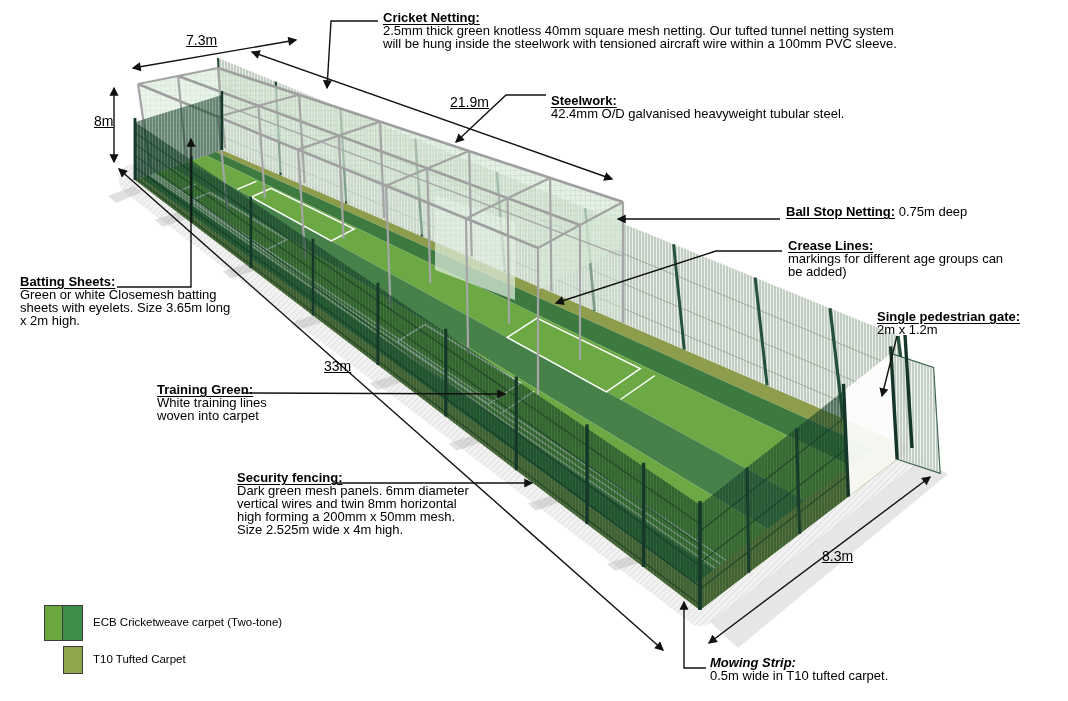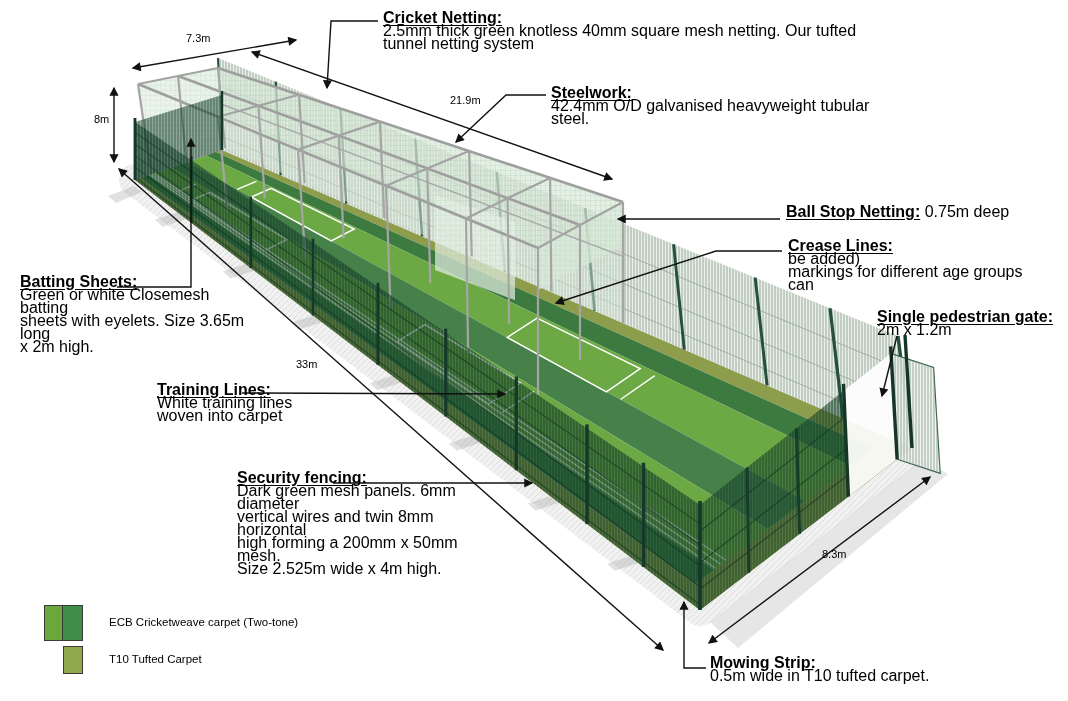--- a/index.html
+++ b/index.html
@@ -1,23 +1,23 @@
 <!DOCTYPE html>
 <html><head>
 <meta charset="utf-8">
 <style>
   html,body{margin:0;padding:0;background:#fff;}
   body{width:1068px;height:701px;position:relative;overflow:hidden;
        font-family:"Liberation Sans",sans-serif;color:#000;}
   #scene{position:absolute;left:0;top:0;}
-  .co{position:absolute;font-size:16px;line-height:13px;}
+  .co{position:absolute;font-size:13px;line-height:13px;}
   .co .t{font-weight:bold;text-decoration:underline;text-underline-offset:2px;}
-  .co.nounder .t{text-decoration:none;}
-  .dim{position:absolute;font-size:11px;}
-  .legend-label{position:absolute;font-size:11.5px;margin-left:16px;}
+  .co.nounder .t{text-decoration:none;font-style:italic;}
+  .dim{position:absolute;font-size:14px;text-decoration:underline;}
+  .legend-label{position:absolute;font-size:11.5px;}
   .sw{position:absolute;border:1px solid #3a3a3a;box-sizing:border-box;}
   .sw-light{background:#6aa83e;}
   .sw-dark{background:#3e8e4a;border-left:none;}
   .sw-olive{background:#8fa84b;}
 </style>
 </head>
 <body>
 
 <svg id="scene" width="1068" height="701" viewBox="0 0 1068 701">
     <defs>
@@ -193,72 +193,73 @@
       <line x1="114" y1="88" x2="114" y2="162" stroke="#111" stroke-width="1.4" marker-start="url(#arr)" marker-end="url(#arr)"></line>
       <line x1="252" y1="52" x2="612" y2="179" stroke="#111" stroke-width="1.4" marker-start="url(#arr)" marker-end="url(#arr)"></line>
       <line x1="119" y1="169" x2="663" y2="650" stroke="#111" stroke-width="1.4" marker-start="url(#arr)" marker-end="url(#arr)"></line>
       <line x1="709" y1="643" x2="930" y2="477" stroke="#111" stroke-width="1.4" marker-start="url(#arr)" marker-end="url(#arr)"></line>
     </g>
   </svg>
 
 <div class="co" style="left:383px;top:11px;width:520px">
   <div class="t">Cricket Netting:</div>
   <div>2.5mm thick green knotless 40mm square mesh netting. Our tufted tunnel netting system</div>
-</div>
-
-<div class="co" style="left:551px;top:86px;width:330px">
+  <div>will be hung inside the steelwork with tensioned aircraft wire within a 100mm PVC sleeve.</div>
+</div>
+
+<div class="co" style="left:551px;top:94px;width:330px">
   <div class="t">Steelwork:</div>
   <div>42.4mm O/D galvanised heavyweight tubular steel.</div>
 </div>
 
 <div class="co" style="left:786px;top:205px;width:280px">
   <span class="t">Ball Stop Netting:</span><span> 0.75m deep</span>
 </div>
 
 <div class="co" style="left:788px;top:239px;width:240px">
   <div class="t">Crease Lines:</div>
+  <div>markings for different age groups can</div>
   <div>be added)</div>
-  <div>markings for different age groups can</div>
 </div>
 
 <div class="co" style="left:877px;top:310px;width:190px">
   <div class="t">Single pedestrian gate:</div>
   <div>2m x 1.2m</div>
 </div>
 
 <div class="co" style="left:20px;top:275px;width:230px">
   <div class="t">Batting Sheets:</div>
   <div>Green or white Closemesh batting</div>
   <div>sheets with eyelets. Size 3.65m long</div>
   <div>x 2m high.</div>
 </div>
 
 <div class="co" style="left:157px;top:383px;width:170px">
-  <div class="t">Training Lines:</div>
+  <div class="t">Training Green:</div>
   <div>White training lines</div>
   <div>woven into carpet</div>
 </div>
 
 <div class="co" style="left:237px;top:471px;width:245px">
   <div class="t">Security fencing:</div>
   <div>Dark green mesh panels. 6mm diameter</div>
   <div>vertical wires and twin 8mm horizontal</div>
   <div>high forming a 200mm x 50mm mesh.</div>
   <div>Size 2.525m wide x 4m high.</div>
 </div>
 
 <div class="co nounder" style="left:710px;top:656px;width:240px">
   <div class="t">Mowing Strip:</div>
   <div>0.5m wide in T10 tufted carpet.</div>
 </div>
 
 <div class="dim" style="left:186px;top:32px">7.3m</div>
 <div class="dim" style="left:94px;top:113px">8m</div>
 <div class="dim" style="left:450px;top:94px">21.9m</div>
-<div class="dim" style="left:296px;top:358px">33m</div>
+<div class="dim" style="left:324px;top:358px">33m</div>
 <div class="dim" style="left:822px;top:548px">8.3m</div>
 
 <div>
   <div class="sw sw-light" style="left:44px;top:605px;width:19px;height:36px"></div>
   <div class="sw sw-dark" style="left:63px;top:605px;width:20px;height:36px"></div>
   <div class="legend-label" style="left:93px;top:616px">ECB Cricketweave carpet (Two-tone)</div>
   <div class="sw sw-olive" style="left:63px;top:646px;width:20px;height:28px"></div>
   <div class="legend-label" style="left:93px;top:653px">T10 Tufted Carpet</div>
 </div>
 

